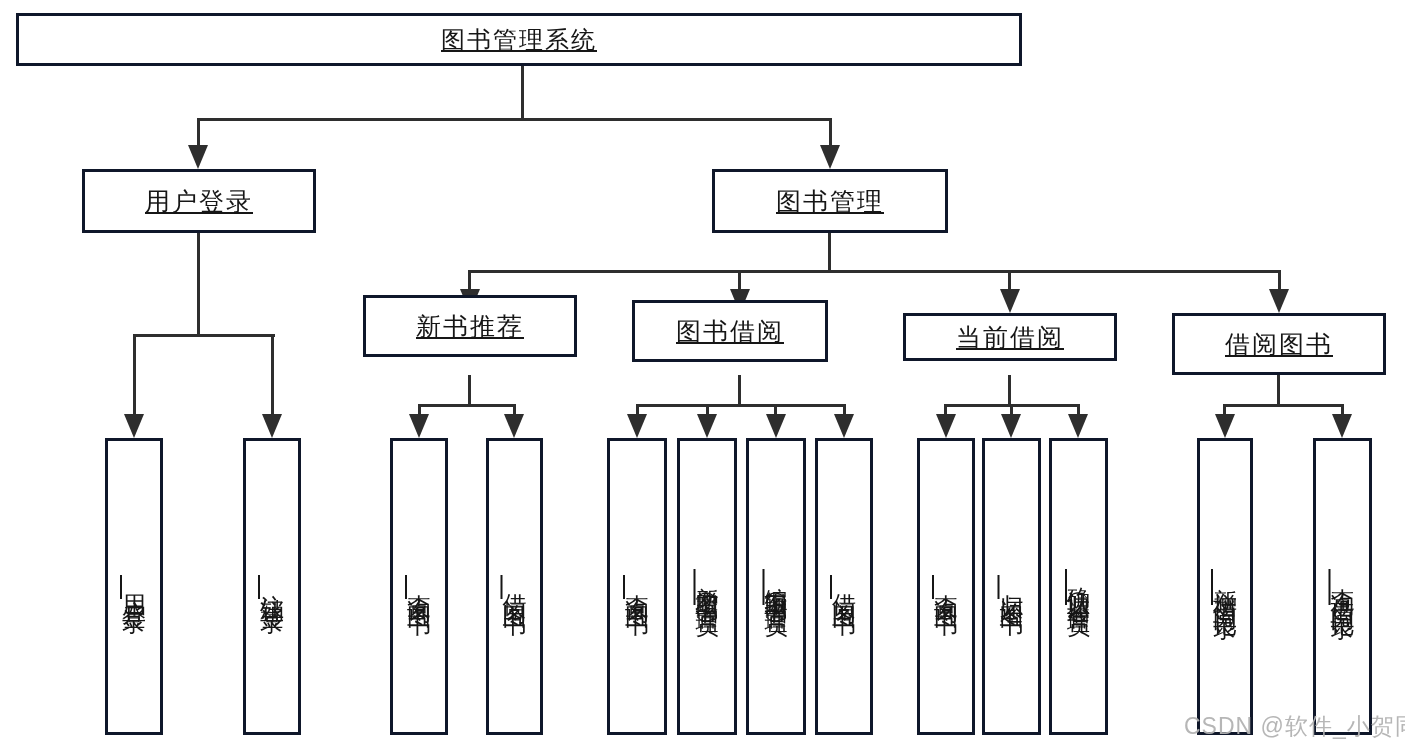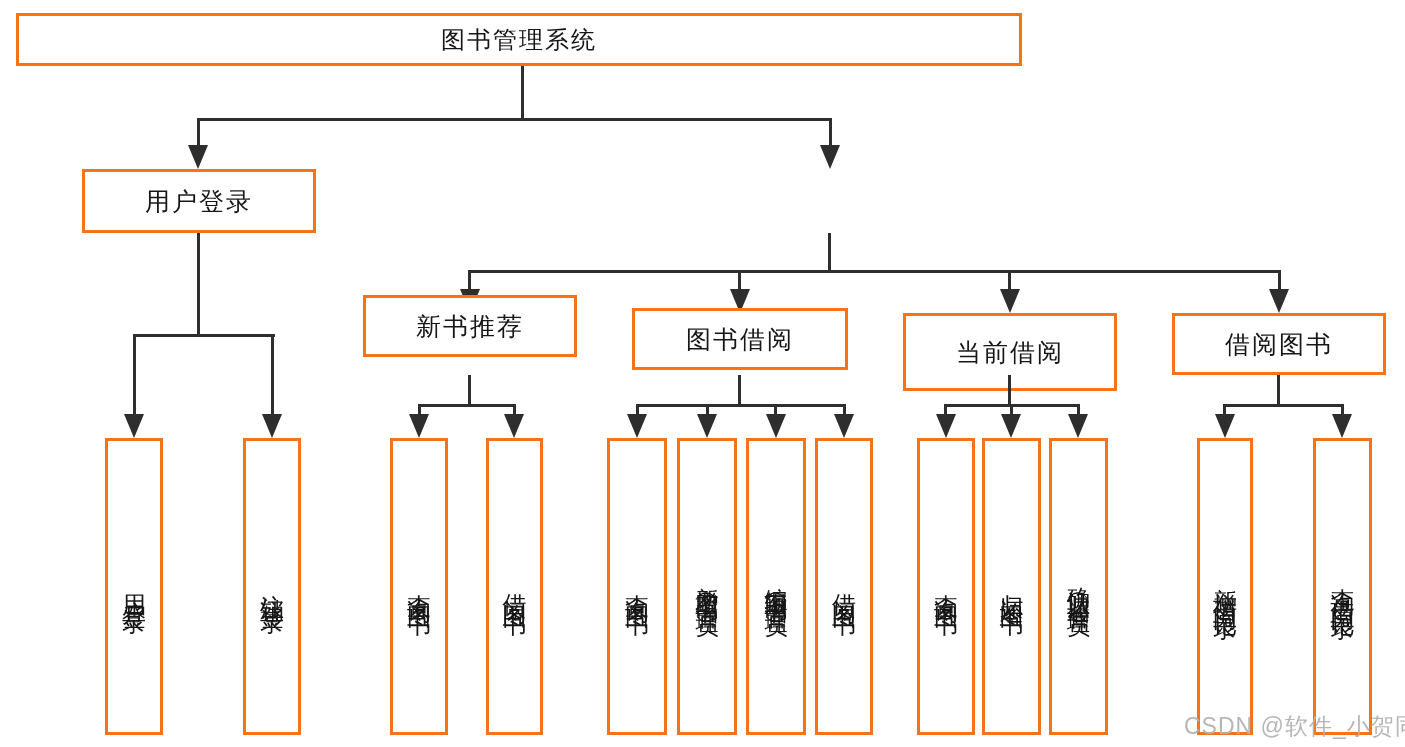--- a/index.html
+++ b/index.html
@@ -8,26 +8,27 @@
     width: 1405px;
     height: 747px;
     background: #ffffff;
     font-family: "Liberation Sans", "DejaVu Sans", sans-serif;
     color: #161616;
     overflow: hidden;
   }
   .box {
     position: absolute;
     box-sizing: border-box;
-    border: 3px solid #f97316;
+    border: 3px solid #0f172a;
     background: #ffffff;
     display: flex;
     align-items: center;
     justify-content: center;
     color: #161616;
+    text-decoration: underline;
   }
   .hbox { font-size: 25px; letter-spacing: 2px; line-height: 1; }
   .rootbox { font-size: 24px; letter-spacing: 2px; }
   .vbox {
     writing-mode: vertical-rl;
     text-orientation: mixed;
     font-size: 24px;
     letter-spacing: 6px;
     line-height: 1;
   }
@@ -59,42 +60,43 @@
   <div class="box hbox rootbox" style="left:16px; top:13px; width:1006px; height:53px;">图书管理系统</div>
 
   <div class="vline" style="left:521px; top:66px; width:3px; height:55px;"></div>
   <div class="hline" style="left:197px; top:118px; width:635px; height:3px;"></div>
   <div class="vline" style="left:197px; top:118px; width:3px; height:29px;"></div>
   <div class="arrow" style="left:188px; top:145px;"></div>
   <div class="vline" style="left:829px; top:118px; width:3px; height:29px;"></div>
   <div class="arrow" style="left:820px; top:145px;"></div>
 
   <div class="box hbox" style="left:82px; top:169px; width:234px; height:64px;">用户登录</div>
+  <div class="box hbox" style="left:712px; top:169px; width:236px; height:64px;">图书管理</div>
 
   <div class="vline" style="left:197px; top:233px; width:3px; height:104px;"></div>
   <div class="hline" style="left:133px; top:334px; width:142px; height:3px;"></div>
   <div class="vline" style="left:133px; top:334px; width:3px; height:81px;"></div>
   <div class="arrow" style="left:124px; top:414px;"></div>
   <div class="vline" style="left:271px; top:334px; width:3px; height:81px;"></div>
   <div class="arrow" style="left:262px; top:414px;"></div>
 
   <div class="vline" style="left:828px; top:233px; width:3px; height:40px;"></div>
   <div class="hline" style="left:468px; top:270px; width:813px; height:3px;"></div>
   <div class="vline" style="left:468px; top:270px; width:3px; height:21px;"></div>
   <div class="arrow" style="left:460px; top:289px;"></div>
   <div class="vline" style="left:738px; top:270px; width:3px; height:21px;"></div>
   <div class="arrow" style="left:730px; top:289px;"></div>
   <div class="vline" style="left:1008px; top:270px; width:3px; height:21px;"></div>
   <div class="arrow" style="left:1000px; top:289px;"></div>
   <div class="vline" style="left:1278px; top:270px; width:3px; height:21px;"></div>
   <div class="arrow" style="left:1269px; top:289px;"></div>
 
   <div class="box hbox" style="left:363px; top:295px; width:214px; height:62px;">新书推荐</div>
-  <div class="box hbox" style="left:632px; top:308px; width:216px; height:62px;">图书借阅</div>
-  <div class="box hbox" style="left:903px; top:313px; width:214px; height:78px;">当前借阅</div>
+  <div class="box hbox" style="left:632px; top:300px; width:196px; height:62px;">图书借阅</div>
+  <div class="box hbox" style="left:903px; top:313px; width:214px; height:48px;">当前借阅</div>
   <div class="box hbox" style="left:1172px; top:313px; width:214px; height:62px;">借阅图书</div>
 
   <div class="vline" style="left:468px; top:375px; width:3px; height:32px;"></div>
   <div class="hline" style="left:418px; top:404px; width:98px; height:3px;"></div>
   <div class="vline" style="left:418px; top:404px; width:3px; height:12px;"></div>
   <div class="arrow" style="left:409px; top:414px;"></div>
   <div class="vline" style="left:513px; top:404px; width:3px; height:12px;"></div>
   <div class="arrow" style="left:504px; top:414px;"></div>
 
   <div class="vline" style="left:738px; top:375px; width:3px; height:32px;"></div>

